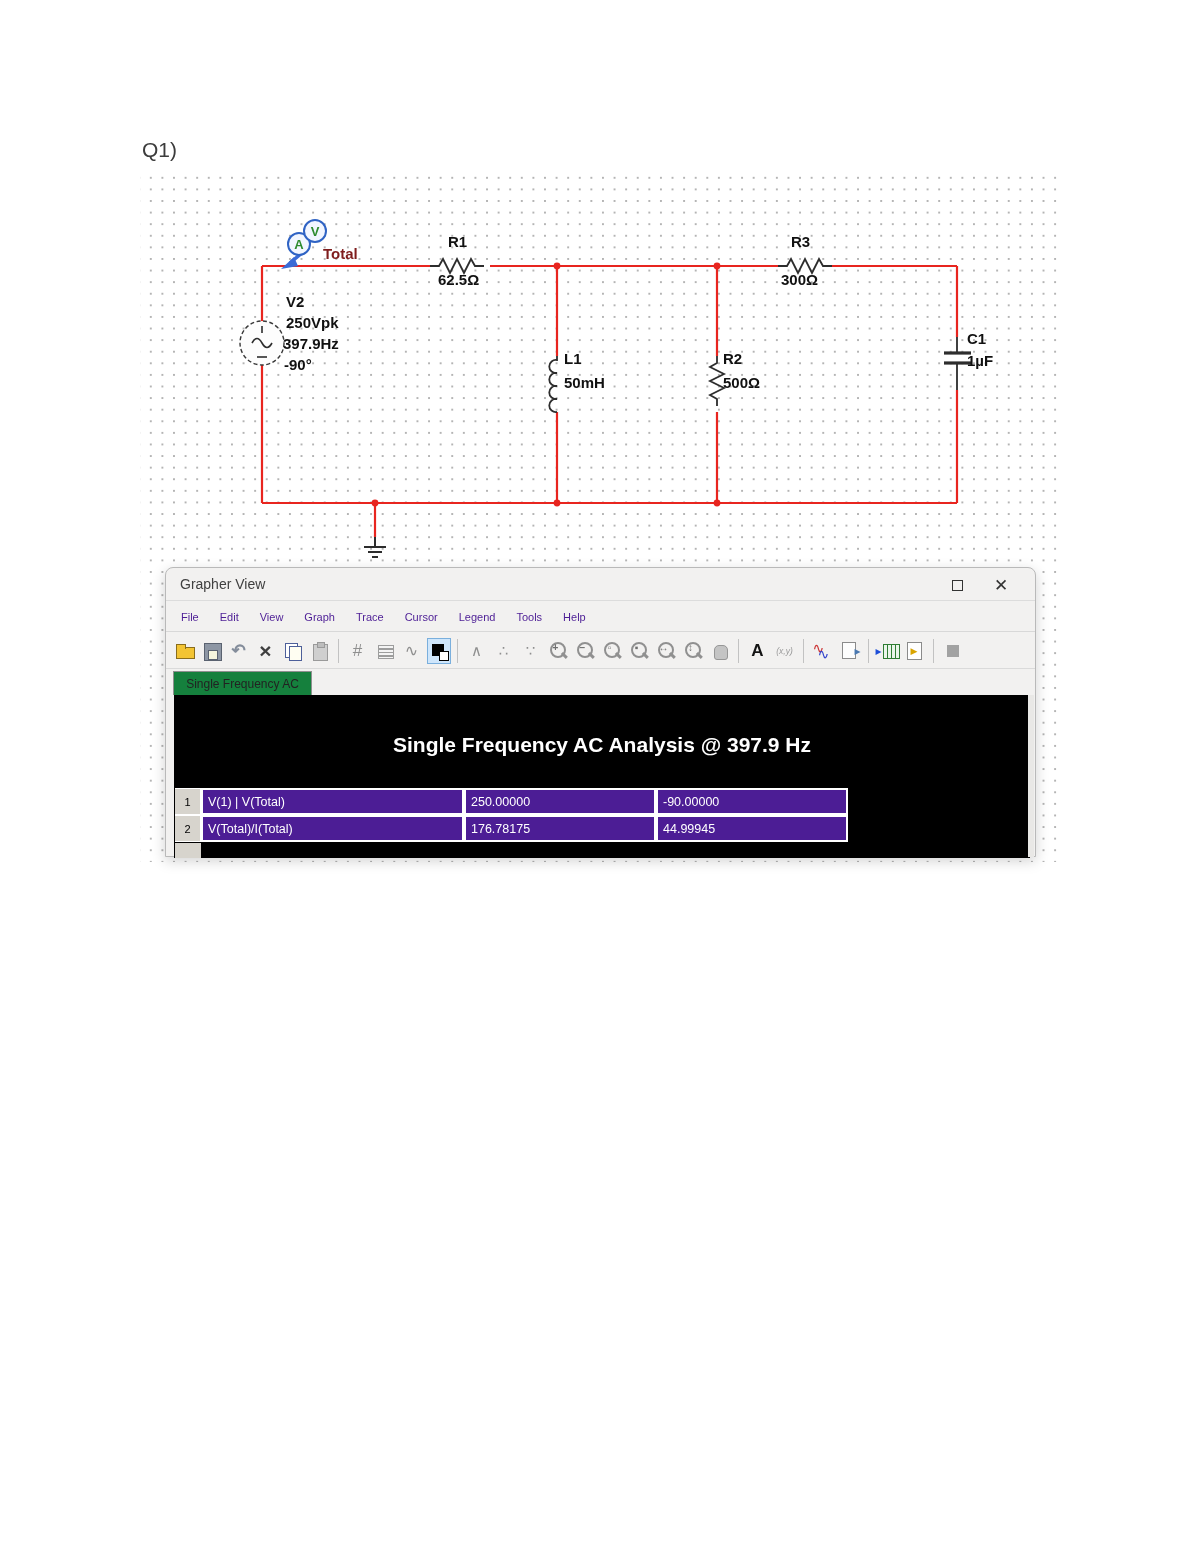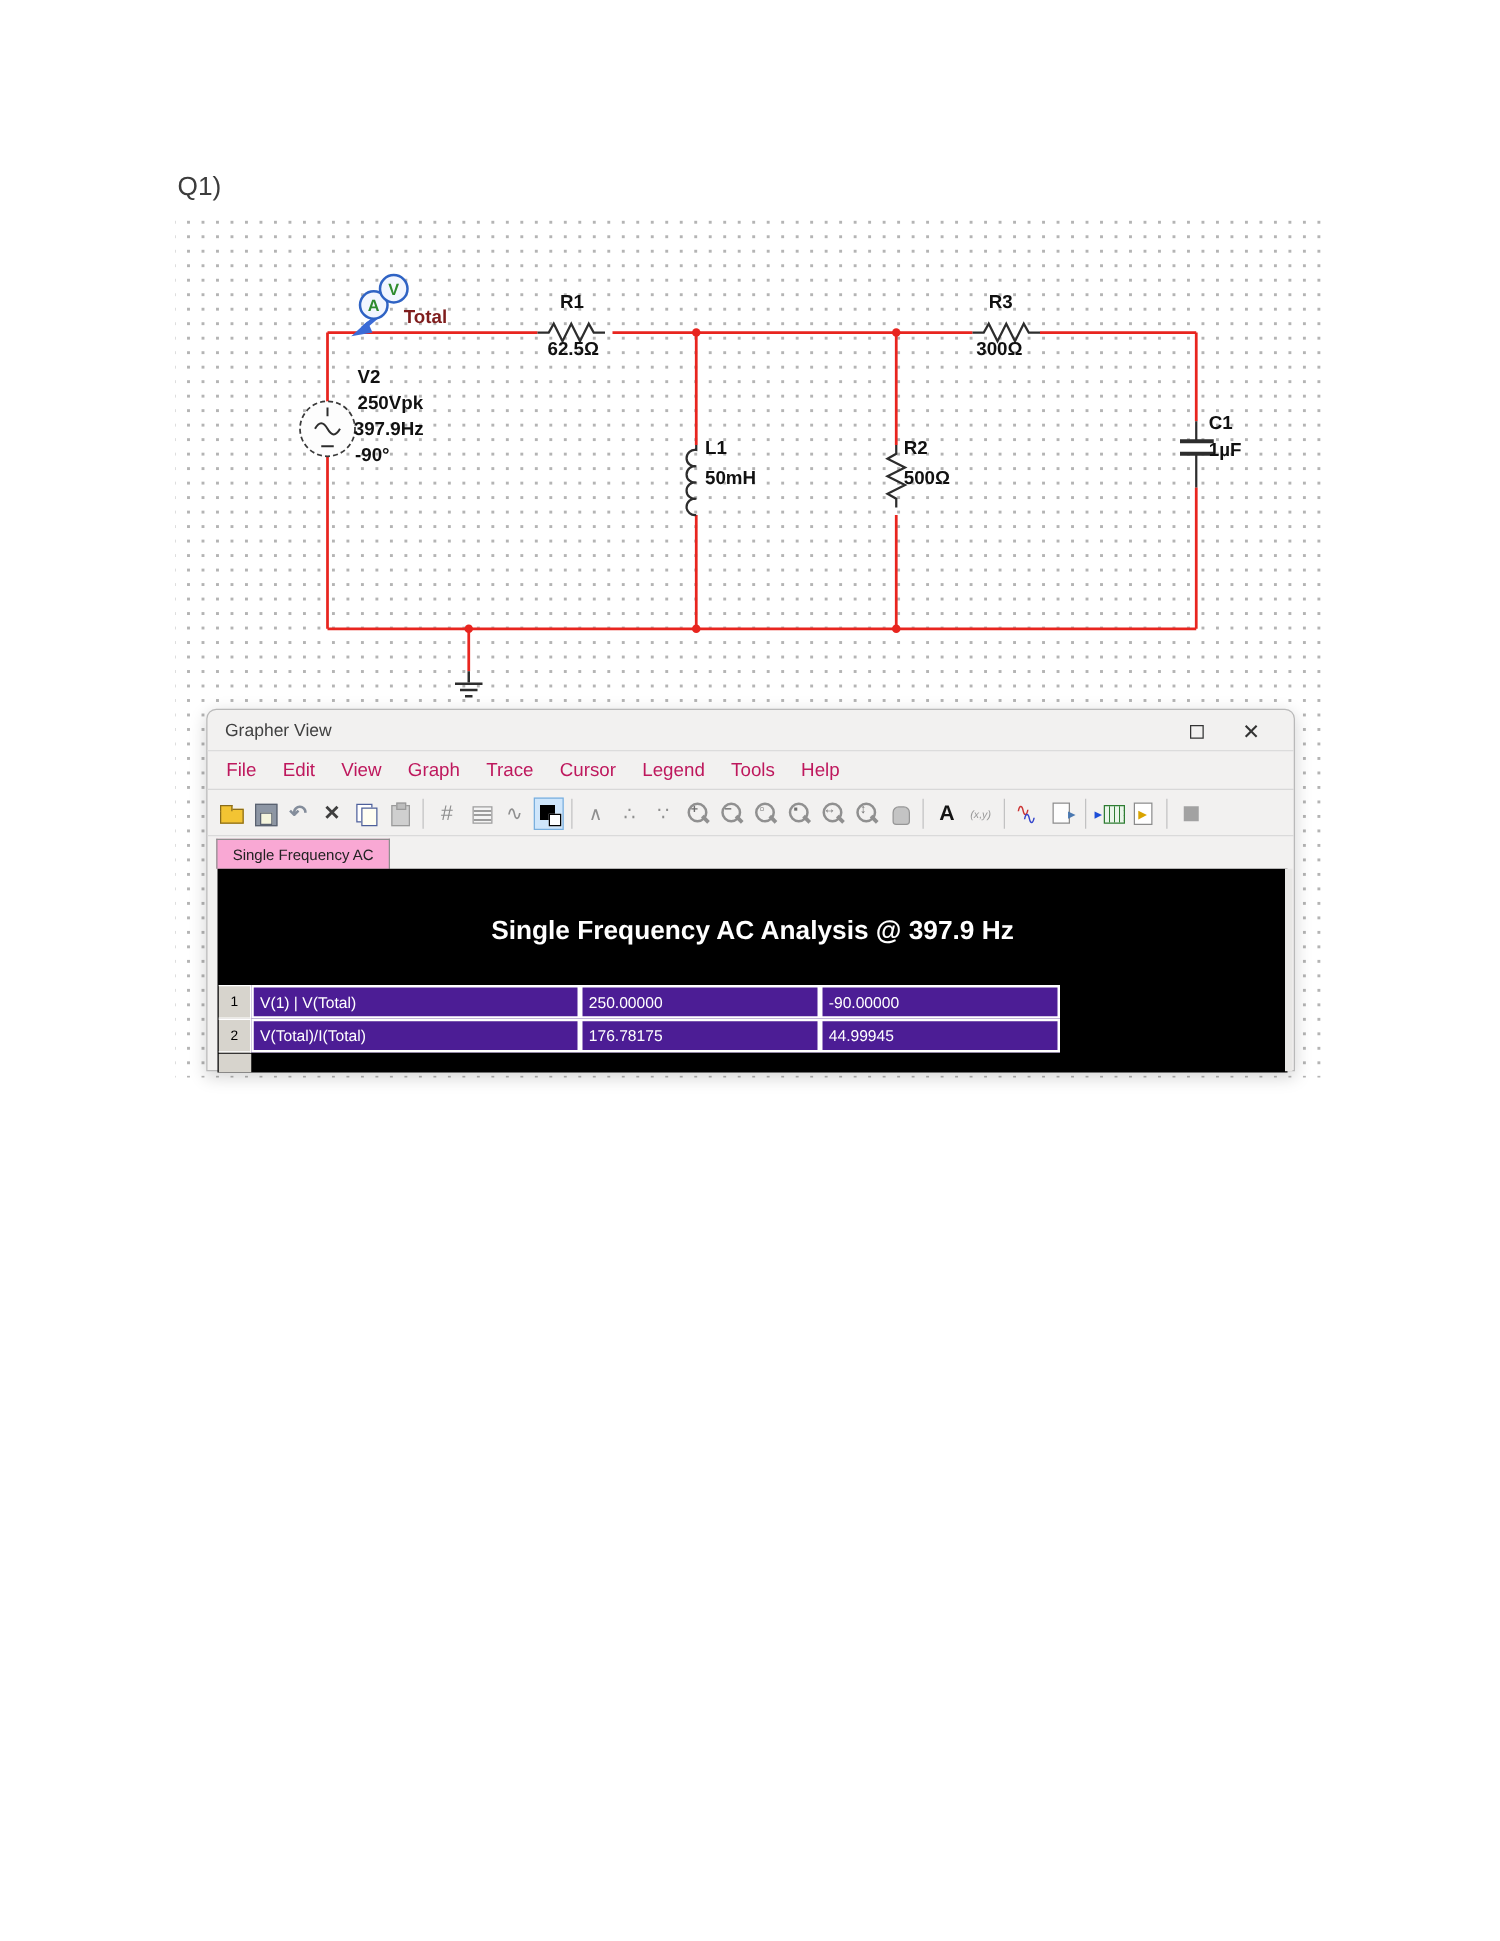--- a/index.html
+++ b/index.html
@@ -36,21 +36,21 @@
   .titlebar .wtitle { margin-left:14px; font-size:14px; color:#404040; }
   .wctl { position:absolute; top:7px; width:20px; height:20px; display:flex; align-items:center;
     justify-content:center; color:#333; font-size:15px; cursor:default; }
   .wctl.max { right:68px; }
   .wctl.max span { width:11px; height:11px; border:1.4px solid #333; display:block; }
   .wctl.close { right:24px; font-size:17px; }
 
   .menubar { position:absolute; left:0; top:34px; width:100%; height:30px;
     display:flex; align-items:center; gap:21px; padding-left:15px;
     border-bottom:1px solid #d8d8d8; }
-  .menubar span { font-size:15px; color:#be185d; }
+  .menubar span { font-size:11px; color:#4c1d95; }
 
   .toolbar { position:absolute; left:0; top:65px; width:100%; height:36px;
     display:flex; align-items:center; padding-left:5px; border-bottom:1px solid #dadada; }
   .tbi { position:relative; width:24px; height:26px; margin:0 1.5px; display:flex;
     align-items:center; justify-content:center; font-size:15px; color:#8f8f8f; }
   .tbsep { width:1px; height:24px; background:#c2c2c2; margin:0 5px; }
 
   
   .ic-open::before { content:""; position:absolute; left:3px; top:9px; width:17px; height:10px;
     background:#f3c433; border:1px solid #8a6d1c; }
@@ -102,21 +102,21 @@
     background:repeating-linear-gradient(90deg,#eaf5ea 0 3px,#2e7d32 3px 4px),
                repeating-linear-gradient(180deg,transparent 0 3px,#2e7d32 3px 4px); }
   .ic-excel::after { content:"\25B8"; position:absolute; left:0; top:6px; color:#1d4ed8; font-size:12px; }
   .ic-labview::before { content:""; position:absolute; left:4px; top:4px; width:13px; height:16px;
     background:#ffffff; border:1px solid #8b8b8b; }
   .ic-labview::after { content:"\25B6"; position:absolute; left:8px; top:8px; color:#d9a400; font-size:9px; }
   .ic-stop::before { content:""; position:absolute; left:6px; top:7px; width:12px; height:12px; background:#a2a2a2; }
 
   .tabbar { position:absolute; left:0; top:101px; width:100%; height:26px; }
   .gtab { position:absolute; left:7px; top:2px; width:139px; height:24px;
-    background:#f9a8d4; border:1px solid #8f8f8f; border-bottom:none;
+    background:#15803d; border:1px solid #8f8f8f; border-bottom:none;
     font-size:12px; color:#222; display:flex; align-items:center; justify-content:center; }
 
   .gcontent { position:absolute; left:8px; top:127px; width:856px; height:163px; background:#000; overflow:hidden; }
   .gscroll { position:absolute; right:1px; top:127px; width:6px; height:162px; background:#e9e8e6; }
   .sheet-title { position:absolute; left:0; top:8px; width:100%; text-align:center;
     color:#fff; font-size:22px; font-weight:bold; }
   .sheet-subtitle { position:absolute; left:0; top:38px; width:100%; text-align:center;
     color:#fff; font-size:21px; font-weight:bold; }
 
   .thead { position:absolute; left:0; top:69px; width:100%; height:24px; background:#d7d4cd;

